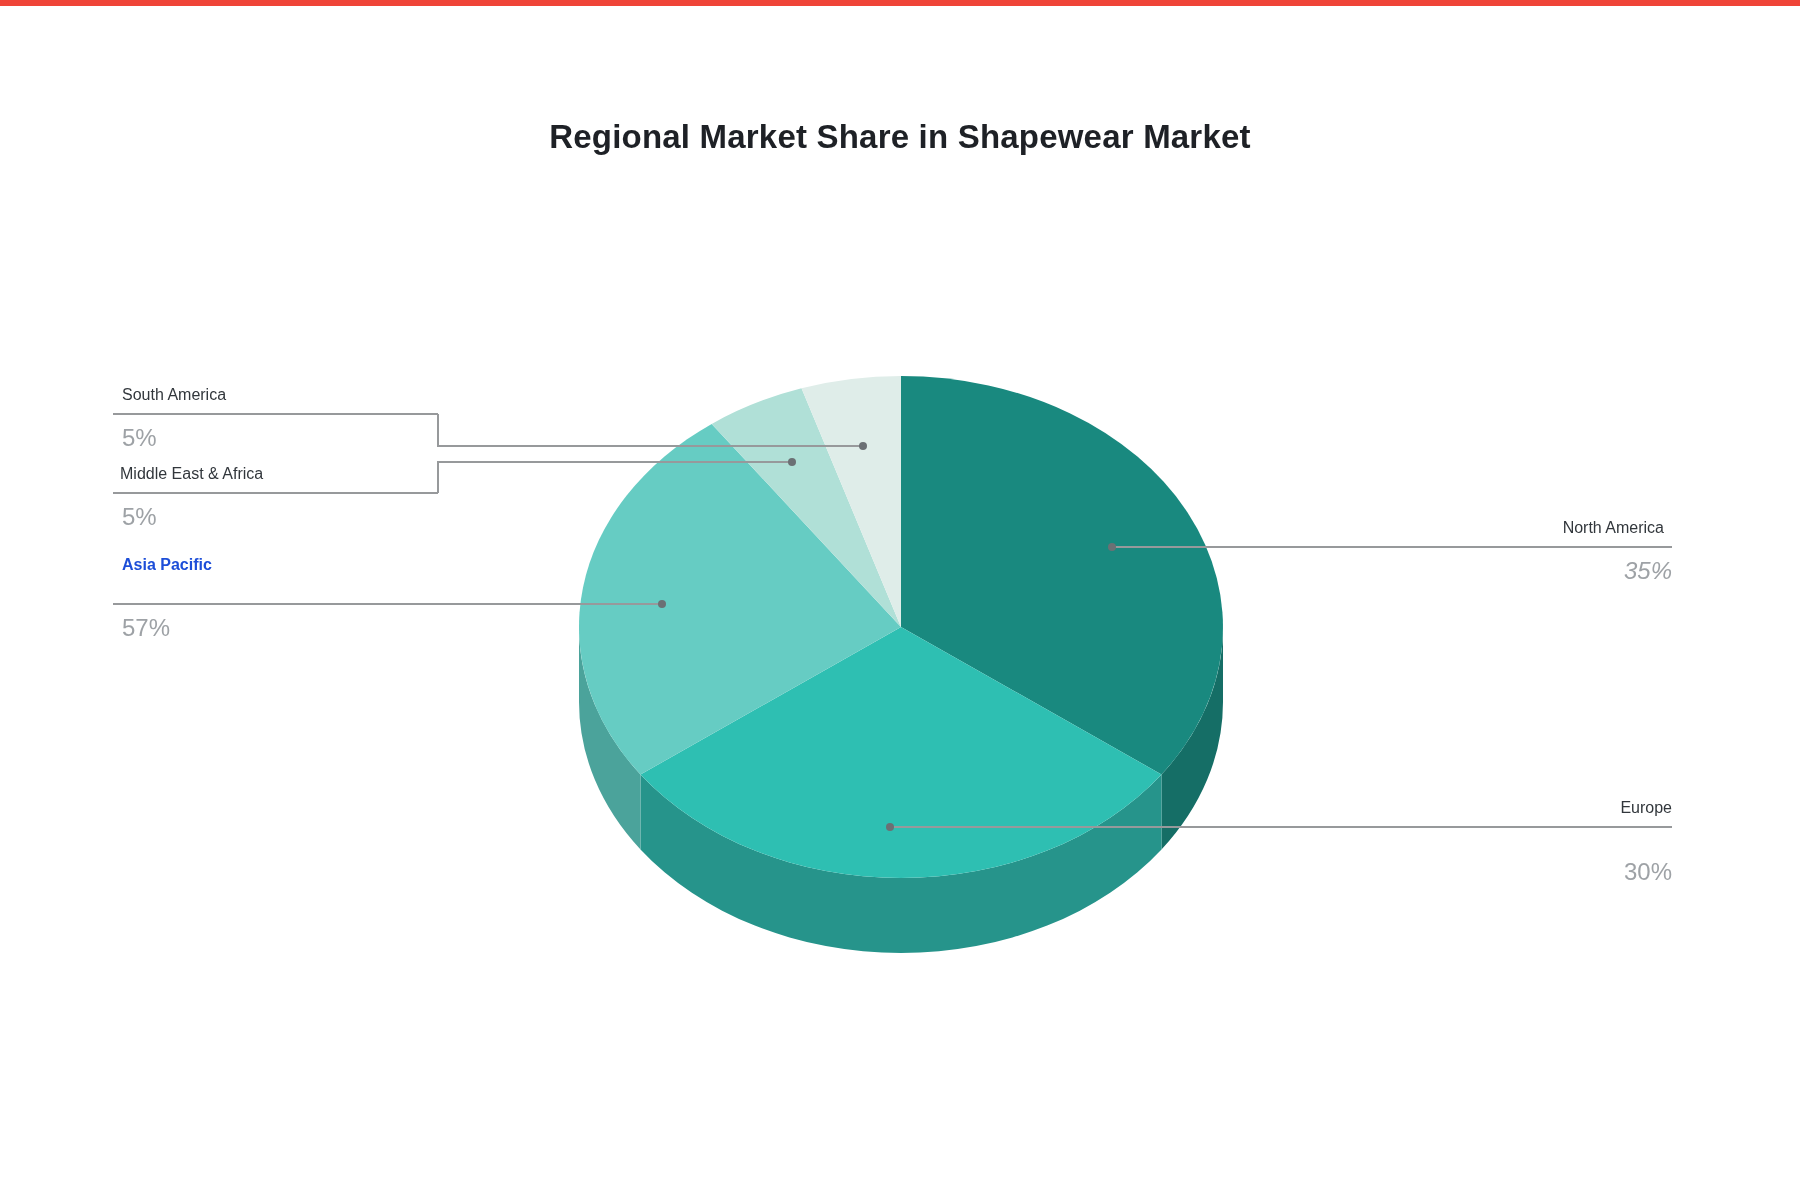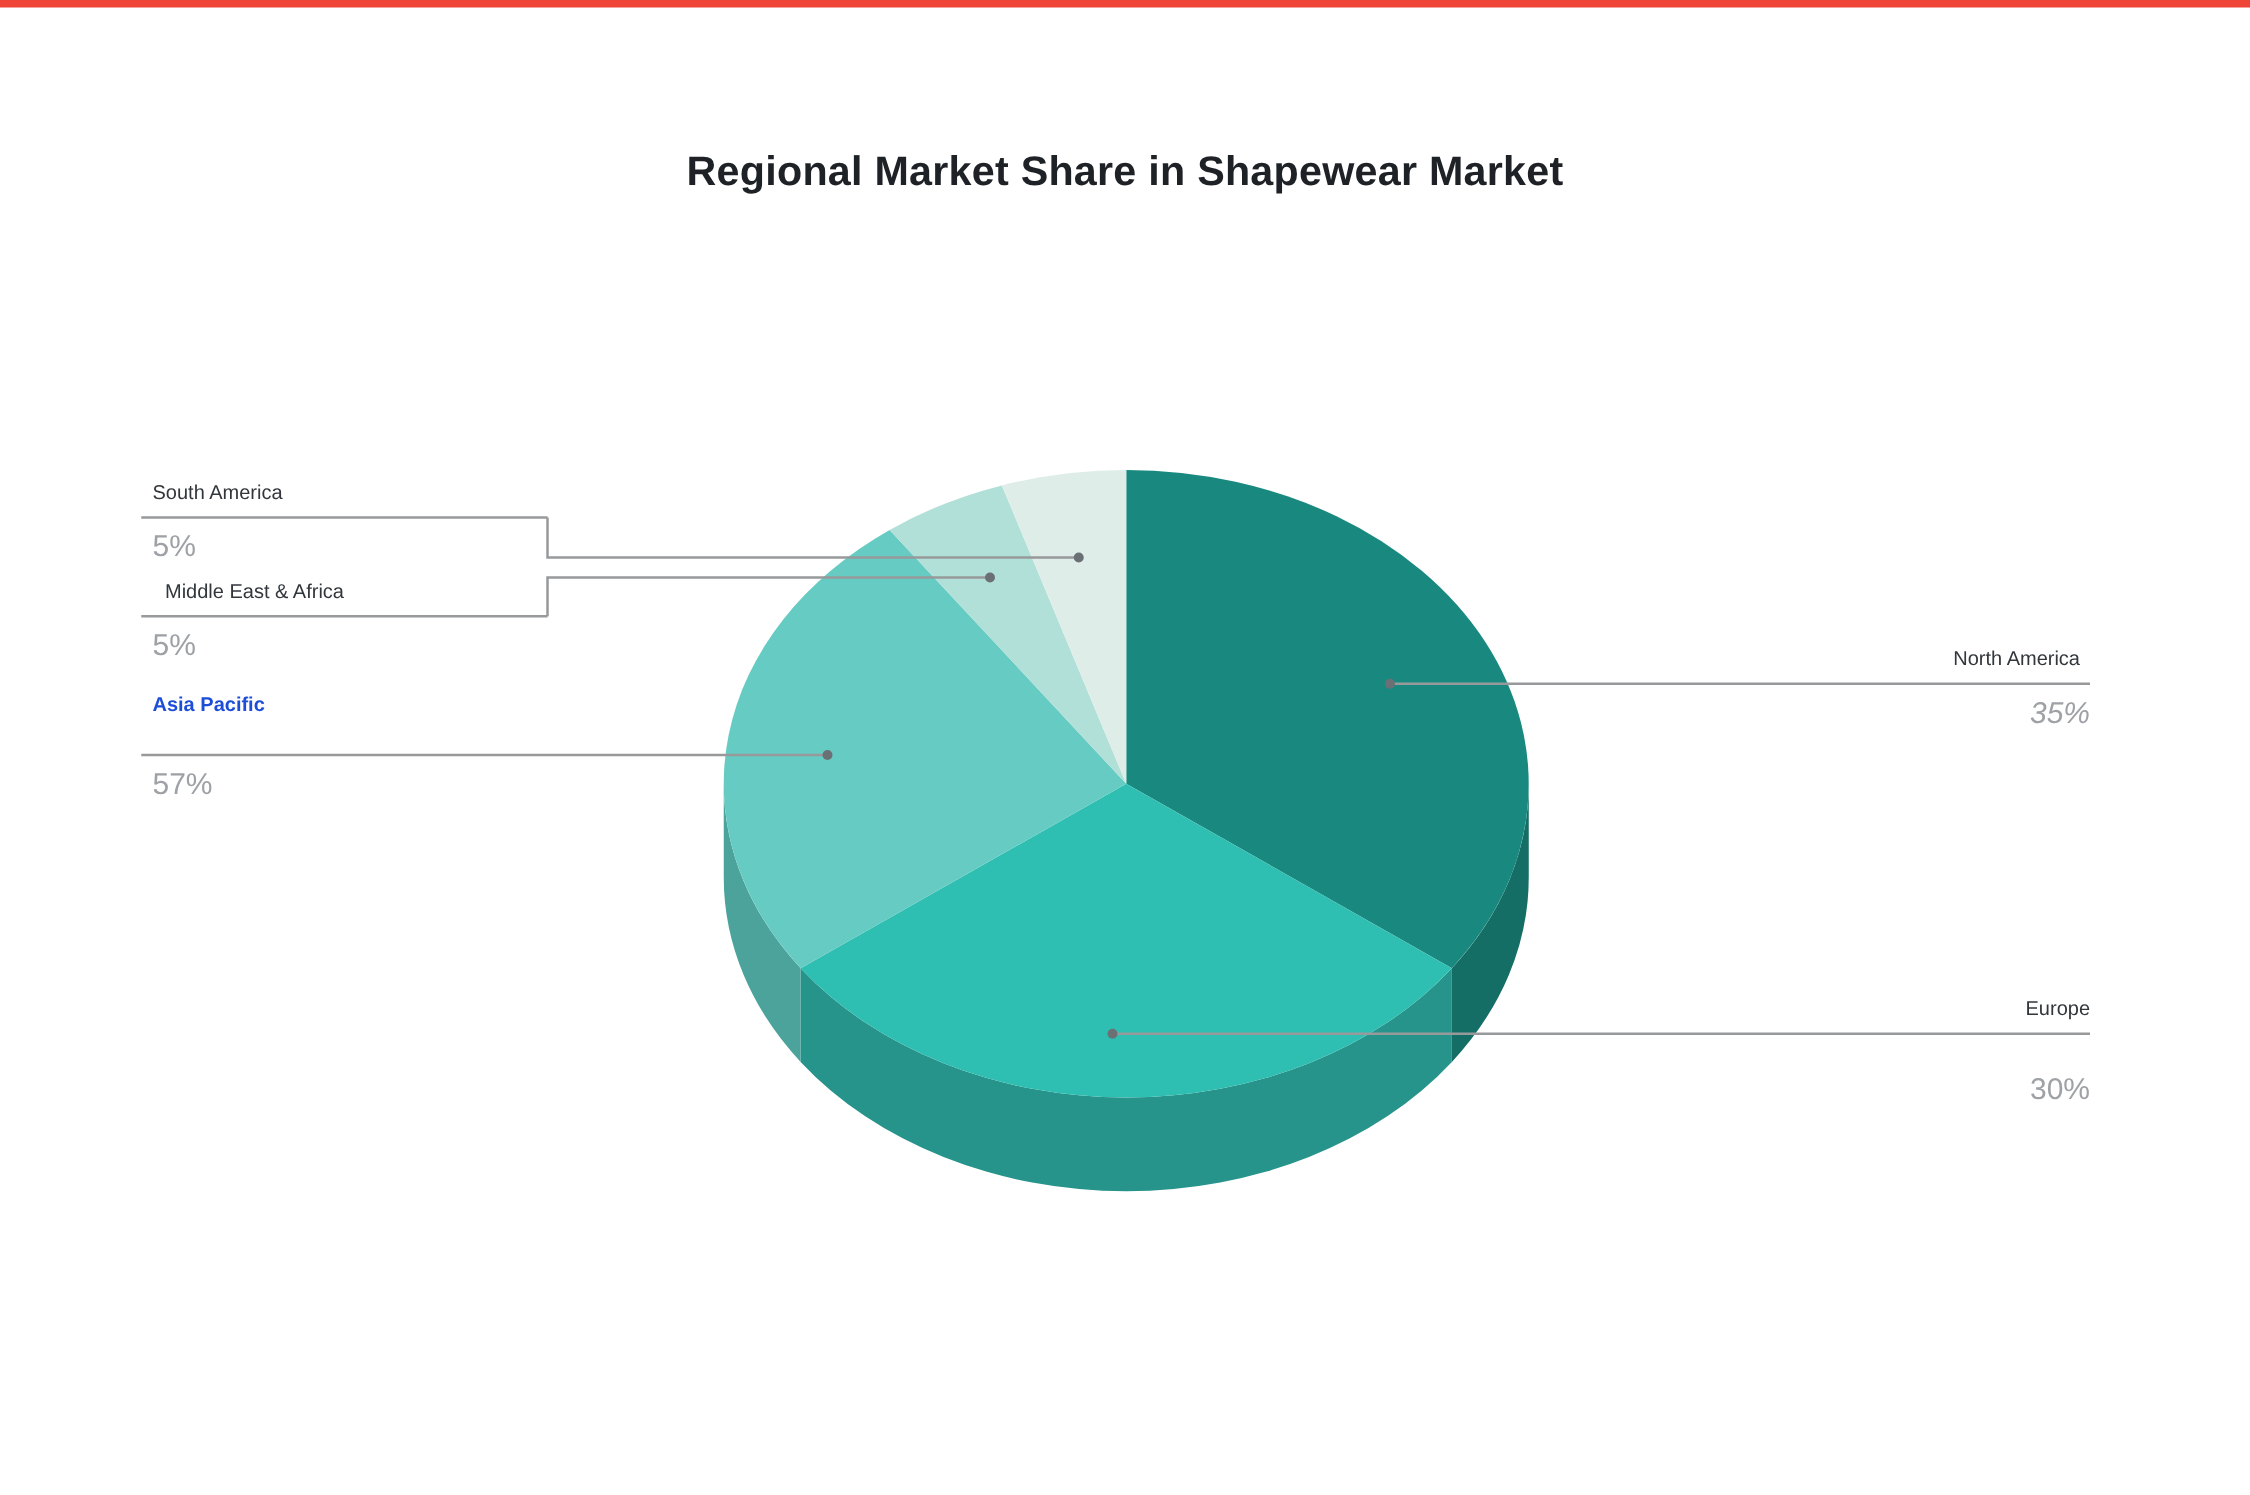--- a/index.html
+++ b/index.html
@@ -48,21 +48,21 @@
       <circle cx="863" cy="446" r="4" fill="#6B7074"></circle>
     </svg>
 
   <div id="callouts">
       <div class="c-name" style="color: rgb(50, 55, 60); right: 136px; top: 513px;">North America</div>
       <div class="c-pct" style="color: rgb(158, 162, 166); right: 128px; top: 556px; font-style: italic;">35%</div>
       <div class="c-name" style="color: rgb(50, 55, 60); right: 128px; top: 793px;">Europe</div>
       <div class="c-pct" style="color: rgb(158, 162, 166); right: 128px; top: 857px;">30%</div>
       <div class="c-name" style="color: #1d4ed8; left: 122px; top: 550px; font-weight: bold;">Asia Pacific</div>
       <div class="c-pct" style="color: rgb(158, 162, 166); left: 122px; top: 613px;">57%</div>
-      <div class="c-name" style="color: rgb(50, 55, 60); left: 132px; top: 459px;">Middle East &amp; Africa</div>
+      <div class="c-name" style="color: rgb(50, 55, 60); left: 120px; top: 459px;">Middle East &amp; Africa</div>
       <div class="c-pct" style="color: rgb(158, 162, 166); left: 122px; top: 502px;">5%</div>
       <div class="c-name" style="color: rgb(50, 55, 60); left: 122px; top: 380px;">South America</div>
       <div class="c-pct" style="color: rgb(158, 162, 166); left: 122px; top: 423px;">5%</div>
     </div>
 
   <div id="logo">
     <span id="logo-text" style="color: rgb(21, 36, 43);">AMR</span>
     <svg id="logo-arrow" width="100" height="72" viewBox="0 0 100 72">
       <path id="arrow-tail" d="M0 62 C36 58 56 44 68 24 L52 16 C44 34 26 50 0 54 Z" fill="#2F9A94"></path>
       <path id="arrow-head" d="M96 0 L58 10 L82 40 Z" fill="#2F9A94"></path>

